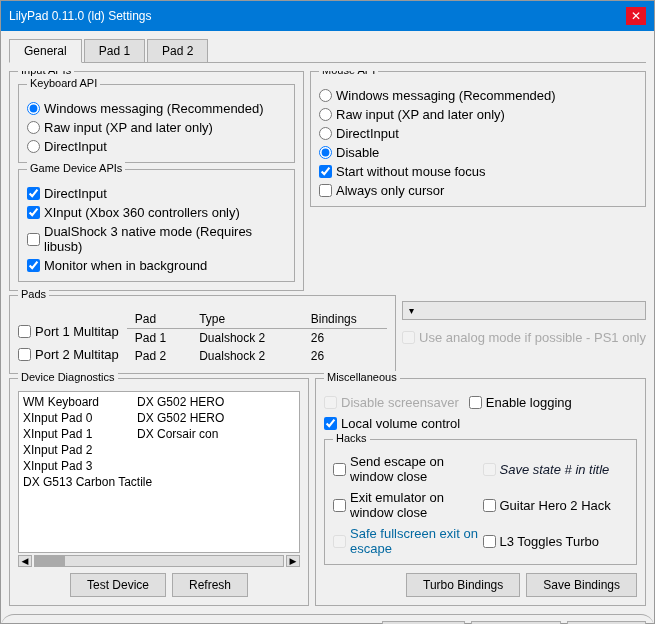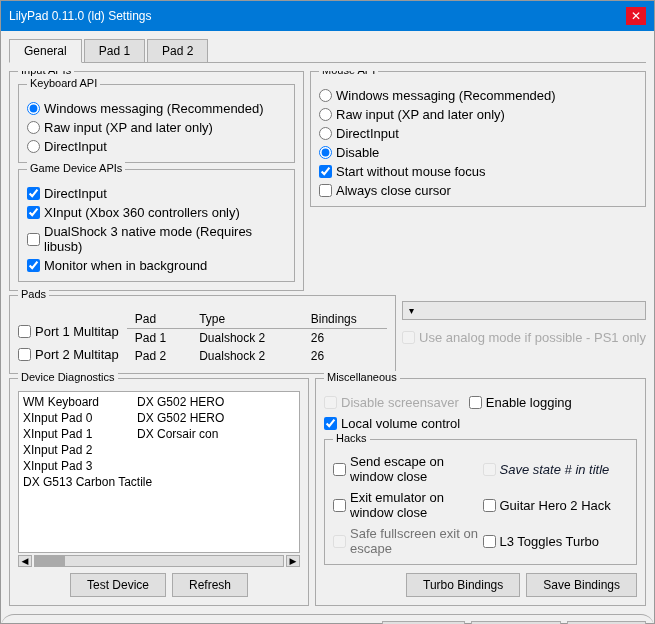--- a/index.html
+++ b/index.html
@@ -398,21 +398,21 @@
             <div class="radio-row">
               <input type="radio" name="ma" id="ma3" checked="" style="">
               <label for="ma3">Disable</label>
             </div>
             <div class="checkbox-row">
               <input type="checkbox" id="mac0" checked="" style="">
               <label for="mac0">Start without mouse focus</label>
             </div>
             <div class="checkbox-row">
               <input type="checkbox" id="mac1" style="">
-              <label for="mac1">Always close cursor</label>
+              <label for="mac1">Always only cursor</label>
             </div>
           </div>
         </div>
       </div>
 
       <div class="pads-section">
         <div class="pads-box" style="padding-top: 14px;">
           <span class="group-label">Pads</span>
           <div style="display: flex; gap: 0;">
             <div class="pads-left">
@@ -531,21 +531,21 @@
                 <div class="checkbox-row">
                   <input type="checkbox" id="hack2" style="">
                   <label for="hack2">Exit emulator on window close</label>
                 </div>
                 <div class="checkbox-row">
                   <input type="checkbox" id="hack3" style="">
                   <label for="hack3">Guitar Hero 2 Hack</label>
                 </div>
                 <div class="checkbox-row">
                   <input type="checkbox" id="hack4" disabled="" style="opacity: 0.5;">
-                  <label for="hack4" style="color: #737373;">Safe fullscreen exit on escape</label>
+                  <label for="hack4" style="color: #0369a1;">Safe fullscreen exit on escape</label>
                 </div>
                 <div class="checkbox-row">
                   <input type="checkbox" id="hack5" style="">
                   <label for="hack5">L3 Toggles Turbo</label>
                 </div>
               </div>
             </div>
           </div>
           <div class="misc-buttons" style="margin-top: 8px;">
             <button class="btn">Turbo Bindings</button>

